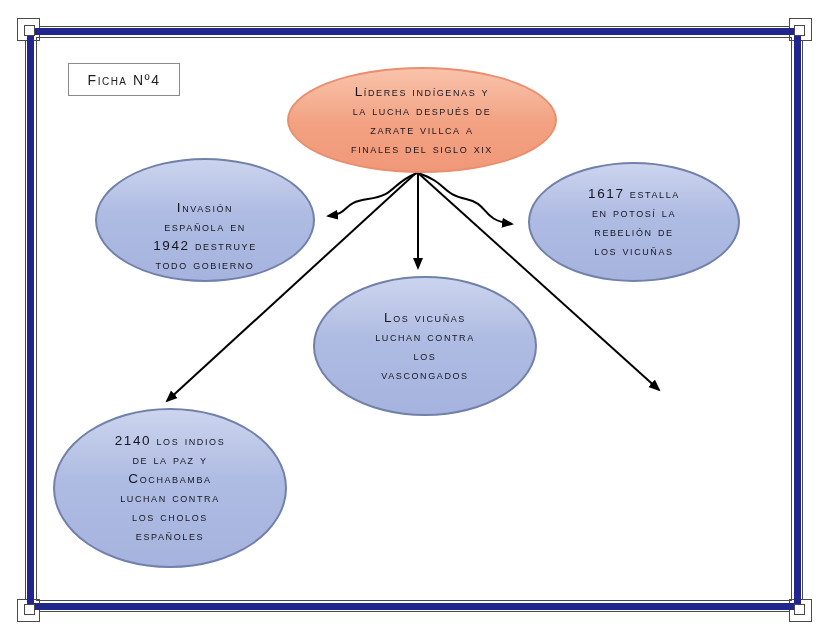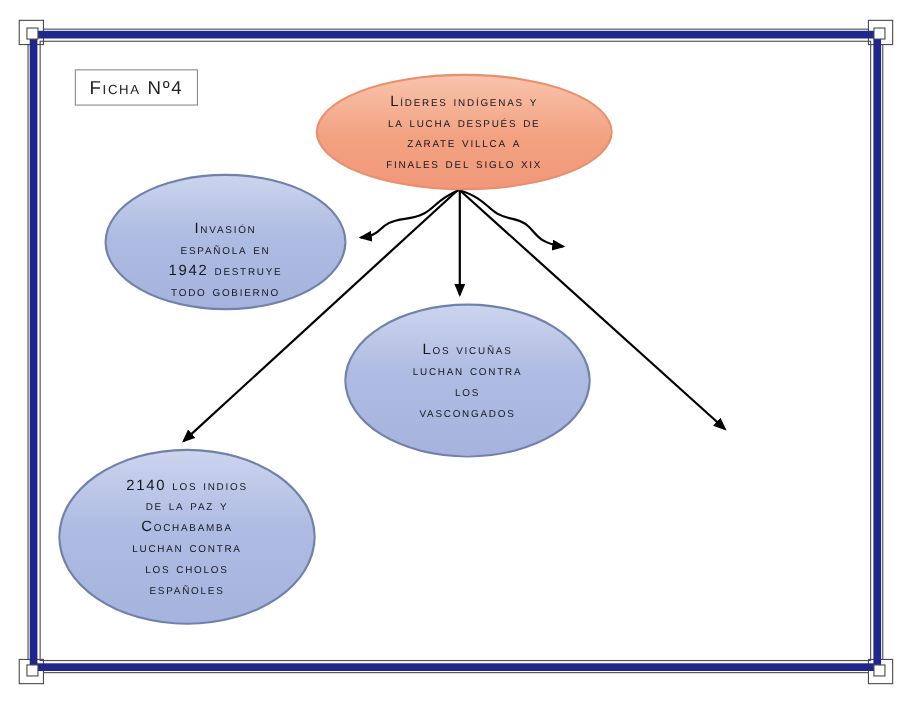--- a/index.html
+++ b/index.html
@@ -37,21 +37,21 @@
   .n-root{left:287px;top:67px;width:270px;height:106px;}
   .n-left{left:95px;top:158px;width:220px;height:124px;align-items:flex-end;}
   .n-right{left:528px;top:162px;width:212px;height:120px;}
   .n-center{left:313px;top:276px;width:224px;height:140px;}
   .n-bleft{left:53px;top:408px;width:234px;height:160px;}
   .n-bright{left:513px;top:404px;width:235px;height:166px;}
   .ficha{
     position:absolute;left:68px;top:63px;width:110px;height:31px;
     background:#ffffff;border:1px solid #8a8a8a;
     display:flex;align-items:center;justify-content:center;
-    font-variant:small-caps;font-size:17px;letter-spacing:1.5px;
+    font-variant:small-caps;font-size:14px;letter-spacing:1.5px;
     font-weight:500;color:#222222;
   }
 </style>
 </head>
 <body>
 
 <div class="canvas">
 
   <svg class="layer" width="829" height="640" aria-hidden="true">
 
@@ -103,20 +103,26 @@
 finales del siglo xix</span>
   </div>
 
   <div class="node blue n-left">
     <span>Invasión
 española en
 1942 destruye
 todo gobierno</span>
   </div>
 
+  <div class="node blue n-right">
+    <span>1617 estalla
+en potosí la
+rebelión de
+los vicuñas</span>
+  </div>
 
   <div class="node blue n-center">
     <span>Los vicuñas
 luchan contra
 los
 vascongados</span>
   </div>
 
   <div class="node blue n-bleft">
     <span>2140 los indios

